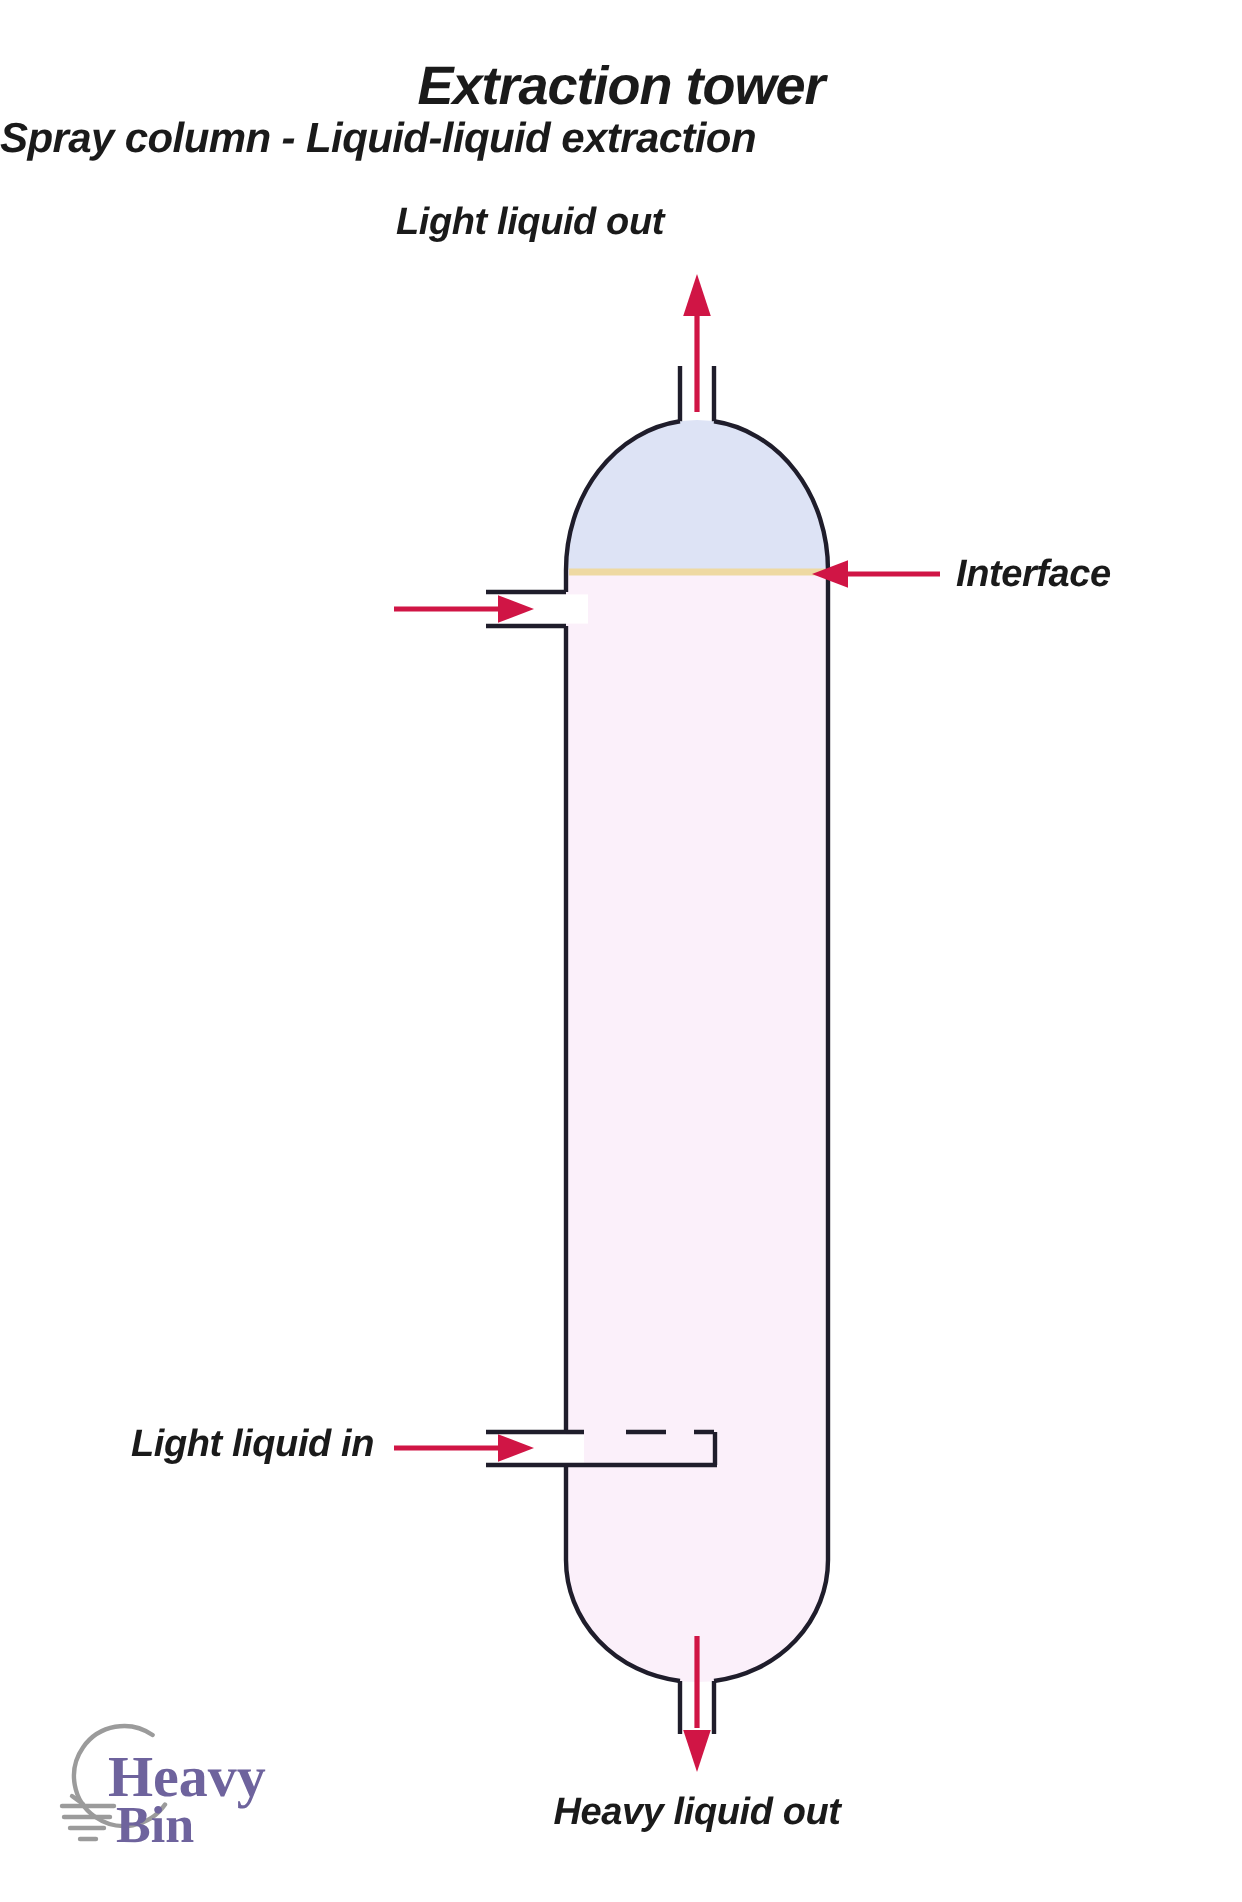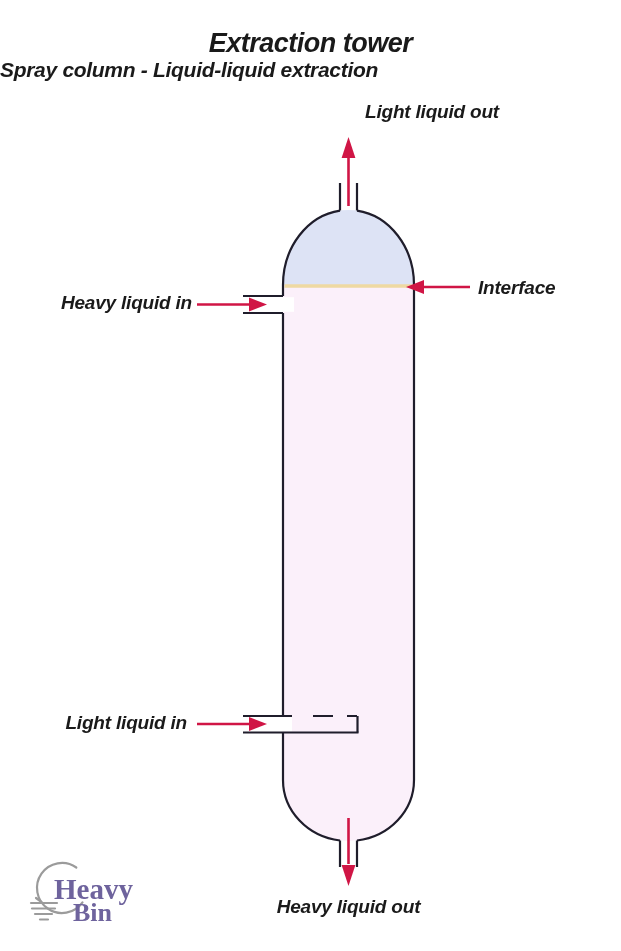--- a/index.html
+++ b/index.html
@@ -25,21 +25,21 @@
     color: var(--text, #1a1a1a);
     letter-spacing: -0.3px;
   }
   .label {
     position: absolute;
     font: italic 700 19px "Liberation Sans", sans-serif;
     color: var(--text, #1a1a1a);
     white-space: nowrap;
     letter-spacing: -0.2px;
   }
-  .lbl-light-out  { left: 198px; top: 101px; width: 301px; text-align: right; }
+  .lbl-light-out  { left: 198px; top: 101px; width: 301px; text-align: left; }
   .lbl-heavy-in   { left: 40px;  top: 292px; width: 152px; text-align: right; }
   .lbl-interface  { left: 478px; top: 277px; }
   .lbl-light-in   { left: 40px;  top: 712px; width: 147px; text-align: right; }
   .lbl-heavy-out  { left: 198px; top: 896px; width: 301px; text-align: center; }
 
   svg.diagram { position: absolute; left: 0; top: 0; }
 
   .fill-dome   { fill: var(--dome_fill, #dde3f5); }
   .fill-body   { fill: var(--body_fill, #fbf0fa); }
   .iface       { stroke: var(--interface_line, #eed9a2); stroke-width: 3.5; fill: none; }
@@ -48,21 +48,21 @@
   .arrow-line  { stroke: var(--arrow, #d01545); stroke-width: 2.6; fill: none; }
   .arrow-head  { fill: var(--arrow, #d01545); }
   .bulb        { stroke: var(--logo_bulb, #9b9b9b); stroke-width: 2.2; fill: none; stroke-linecap: round; }
 
   .logo-learn {
     position: absolute; left: 54px; top: 873px;
     font: 700 29px "Liberation Serif", serif;
     color: var(--logo_text, #6e639d);
   }
   .logo-bin {
-    position: absolute; left: 73px; top: 898px;
+    position: absolute; left: 58px; top: 898px;
     font: 700 26px "Liberation Serif", serif;
     color: var(--logo_text, #6e639d);
   }
 </style>
 </head>
 <body>
 
 <div class="page">
 
   <div class="title">Extraction tower</div>
@@ -125,21 +125,20 @@
       <path class="bulb" d="M82.5,902.3 A25,25 0 1 1 76.3,867.5"></path>
       <path class="bulb" d="M41.5,902 L36,898"></path>
       <line class="bulb" x1="31" y1="903" x2="57" y2="903"></line>
       <line class="bulb" x1="32" y1="908.5" x2="55" y2="908.5"></line>
       <line class="bulb" x1="35" y1="914" x2="52" y2="914"></line>
       <line class="bulb" x1="40" y1="919.5" x2="48" y2="919.5"></line>
     </g>
   </svg>
 
   <div class="label lbl-light-out">Light liquid out</div>
-  <div class="label lbl-heavy-in">Heavy liquid in</div>
   <div class="label lbl-interface">Interface</div>
   <div class="label lbl-heavy-out">Heavy liquid out</div>
   <div class="label lbl-light-in">Light liquid in</div>
 
   <div class="logo-learn">Heavy</div>
   <div class="logo-bin">Bin</div>
 
 </div>
 
 </body></html>

